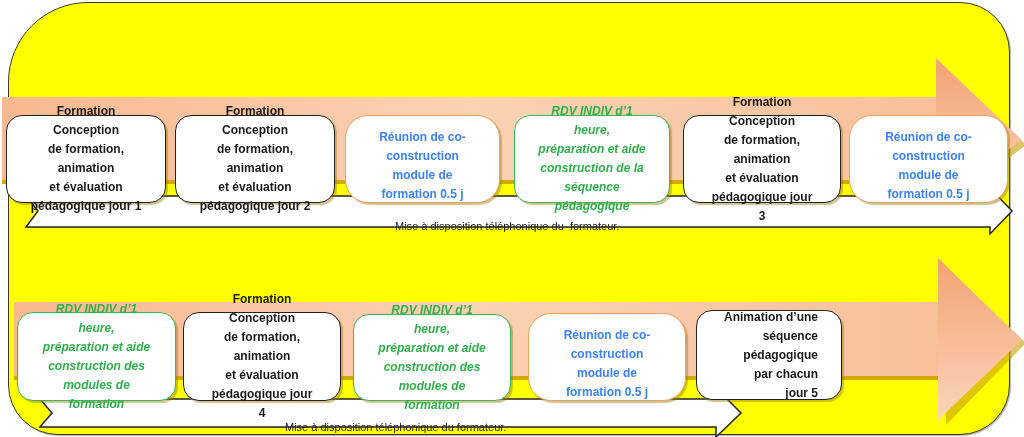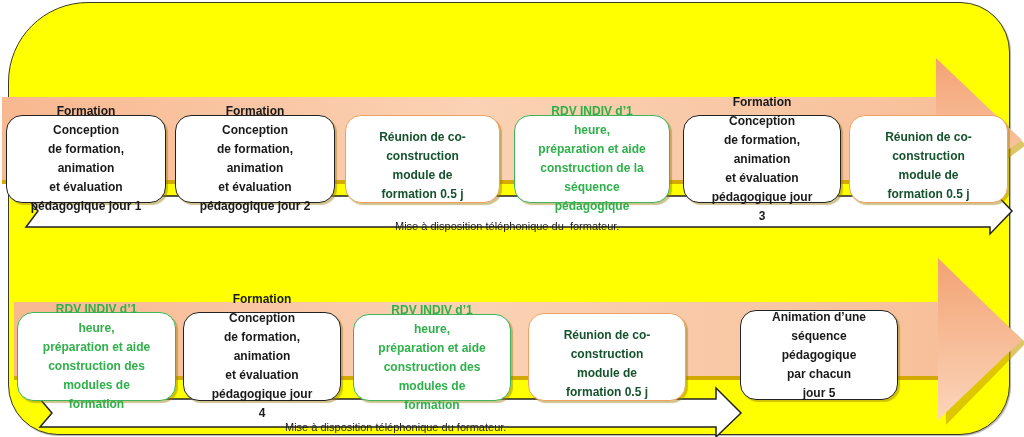--- a/index.html
+++ b/index.html
@@ -15,22 +15,22 @@
   .box {
     position: absolute; background: #ffffff; border-radius: 16px;
     border: 1.5px solid #222; box-sizing: border-box;
     display: flex; align-items: center; justify-content: center;
     text-align: center; font-weight: bold; font-size: 12px; line-height: 19px;
     padding: 0 23px; white-space: pre-line;
     box-shadow: 2px 2px 1px rgba(150,120,0,0.45);
     margin-top: 20px;
   }
   .box.black { border-color: #222222; color: #1a1a1a; }
-  .box.red { border-color: #f0a060; color: #14532d; }
-  .box.green { border-color: #3cb55c; color: #2fb04a; }
+  .box.red { border-color: #f0a060; color: #3b82f6; border-radius: 23px; }
+  .box.green { border-color: #3cb55c; color: #2fb04a; font-style: italic; }
   .box.top { align-items: flex-start; padding-top: 12px; }
   .arrow-text {
     position: absolute; font-size: 11px; color: #222; white-space: pre; margin-top: 15px;
   }
 </style>
 </head>
 <body>
 
 <div class="panel"></div>
 
@@ -103,18 +103,18 @@
 de formation, animation
 et évaluation
 pédagogique jour 4</div>
 <div class="box green" style="left:353px;top:294px;width:158px;height:87px;">RDV INDIV d’1 heure,
 préparation et aide
 construction des
 modules de formation</div>
 <div class="box red top" style="left:528px;top:293px;width:158px;height:88px;">Réunion de co-
 construction module de
 formation 0.5 j</div>
-<div class="box black" style="left:740px;top:290px;width:158px;height:90px;">Animation d’une
+<div class="box black" style="left:696px;top:290px;width:146px;height:90px;text-align:right;">Animation d’une
 séquence pédagogique
 par chacun
 jour 5</div>
 
 <div class="arrow-text" style="left:285px;top:406px;">Mise à disposition téléphonique du formateur.</div>
 
 </body></html>

